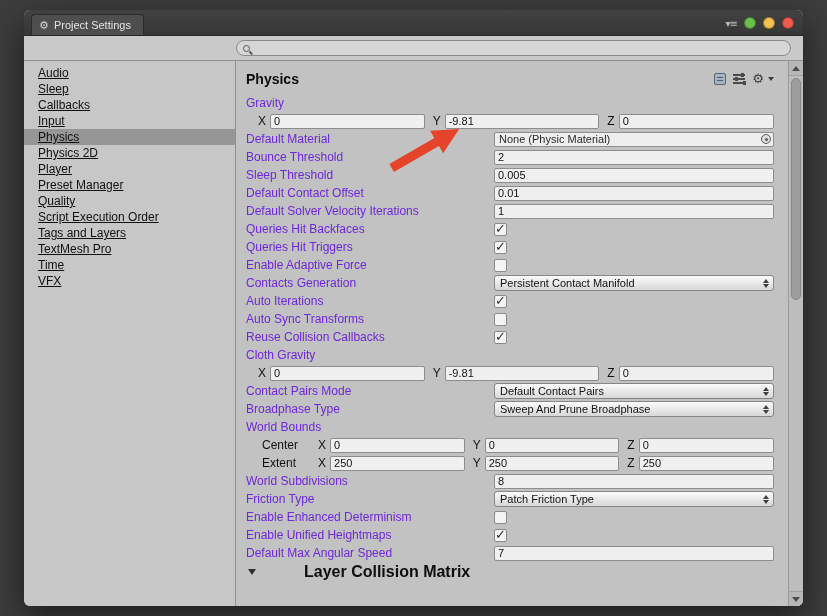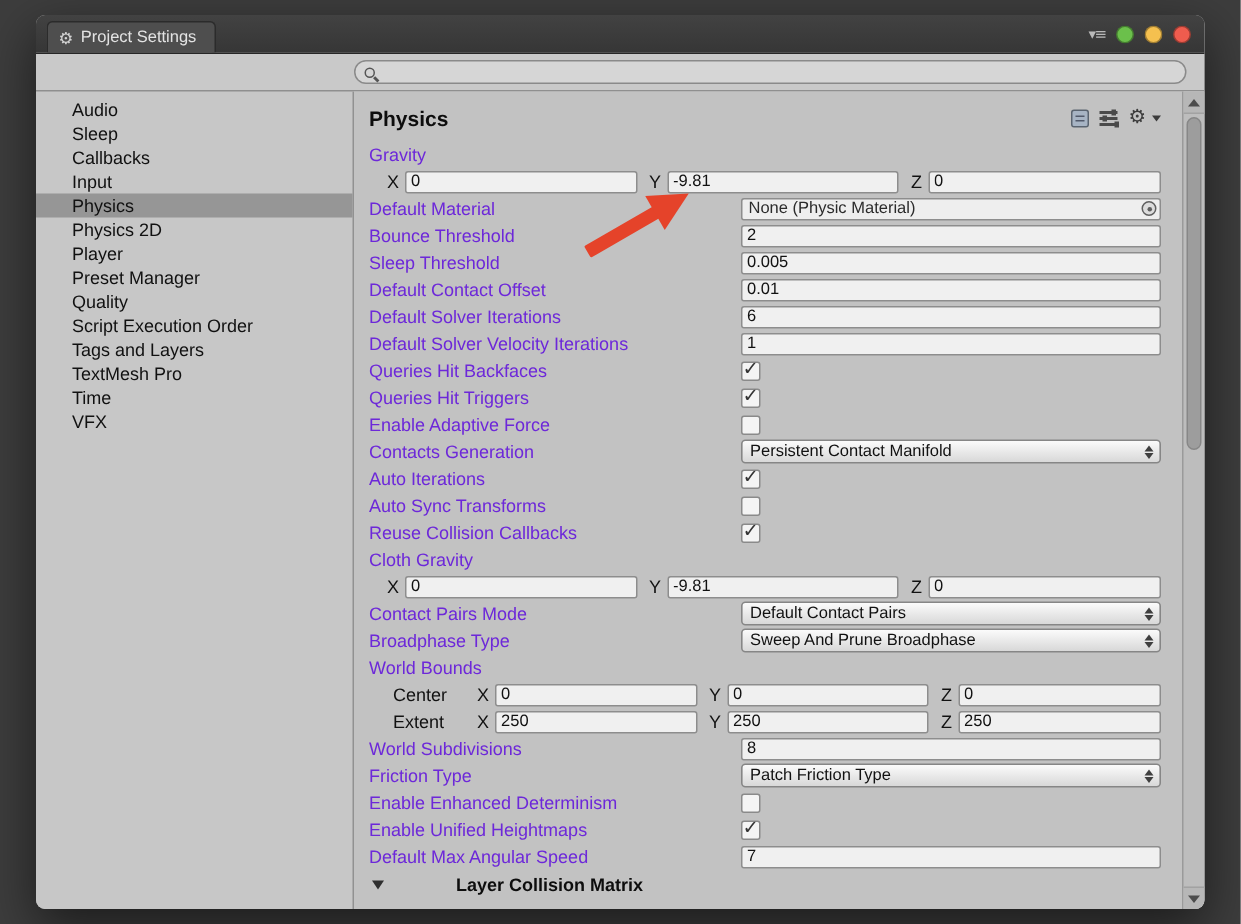--- a/index.html
+++ b/index.html
@@ -36,21 +36,21 @@
     position:absolute; left:212px; right:12px; top:4px; height:16px;
     background:#d6d6d6; border:1px solid #8a8a8a; border-radius:9px;
     display:flex; align-items:center; padding:0 6px; gap:5px;
   }
   .mag { width:7px; height:7px; border:1.5px solid #555; border-radius:50%; position:relative; flex:0 0 auto; }
   .mag::after { content:""; position:absolute; width:4px; height:1.5px; background:#555; transform:rotate(45deg); left:5px; top:6px; }
   .search input { flex:1; border:none; outline:none; background:transparent; font-size:11px; color:#222; font-family:inherit; }
   
   .wbody { flex:1; display:flex; min-height:0; }
   .sidebar { width:212px; flex:0 0 auto; background:#c7c7c7; border-right:1px solid #919191; padding-top:4px; }
-  .side-item { height:16px; line-height:16px; padding-left:24px; font-size:12px; color:#111; cursor:default; white-space:nowrap; }
+  .side-item { height:16px; line-height:16px; padding-left:14px; font-size:12px; color:#111; cursor:default; white-space:nowrap;text-decoration:underline; }
   .side-item.selected { background:#969696; }
   .main { flex:1; position:relative; background:#c2c2c2; min-width:0; }
   .content { position:absolute; left:0; top:0; right:15px; bottom:0; padding:6px 14px 0 10px; overflow:hidden; }
   .mtitle-row { display:flex; align-items:center; height:24px; margin-bottom:3px; }
   .mtitle { flex:1; font-size:14px; font-weight:bold; color:#0d0d0d; }
   .hicons { display:flex; align-items:center; gap:7px; }
   .ic-doc { width:12px; height:12px; background:#a7b4c4; border:1px solid #5a6470; border-radius:2px; position:relative; }
   .ic-doc::after { content:""; position:absolute; left:2px; top:3px; width:6px; height:1px; background:#51596a; box-shadow:0 3px 0 #51596a; }
   .ic-sliders { width:12px; height:12px; position:relative; }
   .ic-sliders::before { content:""; position:absolute; left:0; top:1px; width:12px; height:2px; background:#4a4a4a; box-shadow:0 4px 0 #4a4a4a, 0 8px 0 #4a4a4a; }
@@ -86,21 +86,21 @@
   .dd-up { border-bottom:4px solid #3f3f3f; }
   .dd-down { border-top:4px solid #3f3f3f; }
   .objfield {
     flex:1; height:15px; background:#eeeeee; border:1px solid #8d8d8d; border-radius:2px;
     display:flex; align-items:center; padding:0 16px 0 4px; font-size:11px; color:#2b2b2b; position:relative; min-width:0;
   }
   .obj-dot { position:absolute; right:2px; top:1px; width:10px; height:10px; border:1px solid #5f5f5f; border-radius:50%; background:#dcdcdc; }
   .obj-dot::after { content:""; position:absolute; left:3px; top:3px; width:3px; height:3px; border-radius:50%; background:#5f5f5f; }
   .fold-row { display:flex; align-items:center; height:18px; margin-top:1px; }
   .fold-tri { width:0; height:0; border-left:4px solid transparent; border-right:4px solid transparent; border-top:6px solid #2e2e2e; margin:0 5px 0 2px; flex:0 0 auto; }
-  .fold-label { font-size:12px; font-weight:bold; color:#0d0d0d;padding-left:43px; }
+  .fold-label { font-size:16px; font-weight:bold; color:#0d0d0d;padding-left:43px; }
   
   .scrollbar { position:absolute; right:0; top:0; bottom:0; width:15px; background:#bdbdbd; border-left:1px solid #9a9a9a; }
   .sb-btn { position:absolute; left:0; right:0; height:15px; display:flex; align-items:center; justify-content:center; background:#b7b7b7; }
   .sb-up { top:0; border-bottom:1px solid #a2a2a2; }
   .sb-down { bottom:0; border-top:1px solid #a2a2a2; }
   .tri-up { width:0; height:0; border-left:4px solid transparent; border-right:4px solid transparent; border-bottom:5px solid #4c4c4c; }
   .tri-down { width:0; height:0; border-left:4px solid transparent; border-right:4px solid transparent; border-top:5px solid #4c4c4c; }
   .sb-thumb { position:absolute; left:2px; right:2px; top:17px; height:222px; background:#9d9d9d; border:1px solid #878787; border-radius:6px; }
   
   .arrow-svg { position:absolute; left:352px; top:103px; pointer-events:none; z-index:6; }
@@ -200,26 +200,20 @@
                 <input class="tfield" value="0.005" style="">
               </div>
             </div>
             <div class="row">
               <span class="label">Default Contact Offset</span>
               <div class="ctrl">
                 <input class="tfield" value="0.01" style="">
               </div>
             </div>
             <div class="row">
-              <span class="label">Default Solver Iterations</span>
-              <div class="ctrl">
-                <input class="tfield" value="6" style="">
-              </div>
-            </div>
-            <div class="row">
               <span class="label">Default Solver Velocity Iterations</span>
               <div class="ctrl">
                 <input class="tfield" value="1" style="">
               </div>
             </div>
             <div class="row">
               <span class="label">Queries Hit Backfaces</span>
               <div class="ctrl">
                 <div class="checkbox checked"></div>
               </div>

